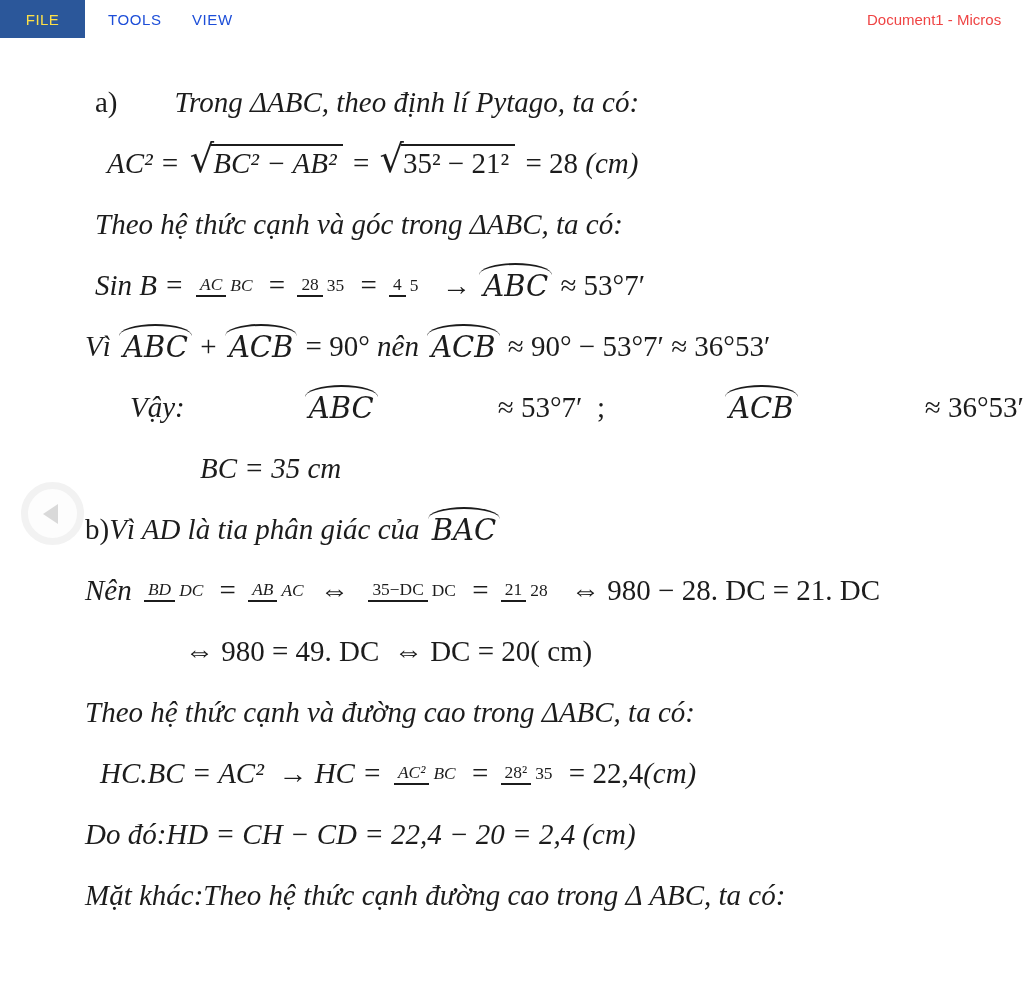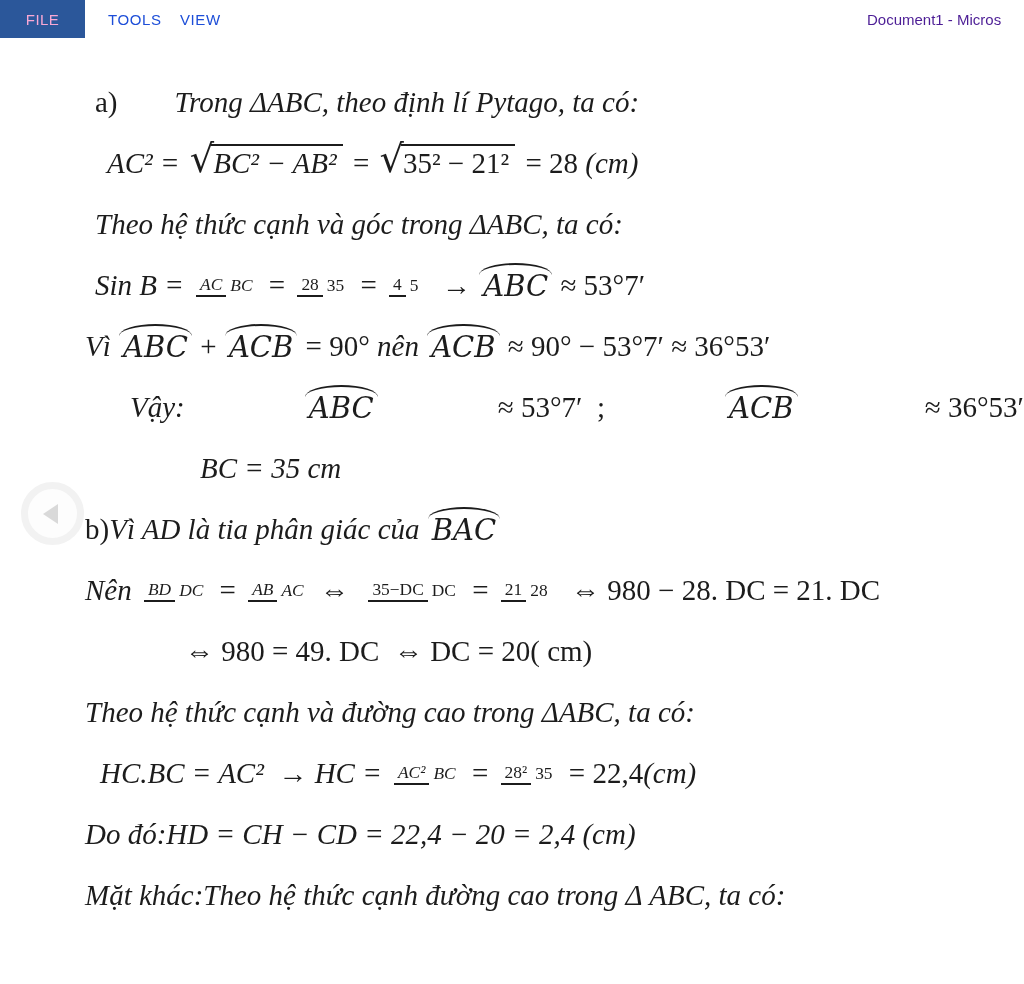--- a/index.html
+++ b/index.html
@@ -18,39 +18,39 @@
     position: absolute; top: 0; left: 0;
     width: 1024px; height: 38px;
     background: #ffffff;
     overflow: hidden;
     font-family: "Liberation Sans", sans-serif;
   }
   .file-tab {
     position: absolute; left: 0; top: 0;
     width: 85px; height: 38px;
     background: #2b579a;
-    color: #f9a8d4;
+    color: #fde047;
     font-size: 15px;
     display: flex; align-items: center; justify-content: center;
     letter-spacing: 0.4px;
     cursor: default;
   }
   .menu-tab {
     position: absolute; top: 0; height: 38px;
     display: flex; align-items: center;
     color: #1d4ed8; font-size: 15px;
     letter-spacing: 0.6px;
     cursor: default;
   }
   .tab-tools { left: 108px; }
-  .tab-view  { left: 180px; }
+  .tab-view  { left: 192px; }
   .doc-title {
     position: absolute; left: 867px; top: 0; height: 38px;
     display: flex; align-items: center;
-    color: #4c1d95; font-size: 15px;
+    color: #ef4444; font-size: 15px;
     white-space: nowrap;
   }
 
   
   .nav-prev {
     position: absolute; left: 21px; top: 482px;
     width: 63px; height: 63px;
     border-radius: 50%;
     background: #fdfdfd;
     border: 7px solid #f2f2f2;

